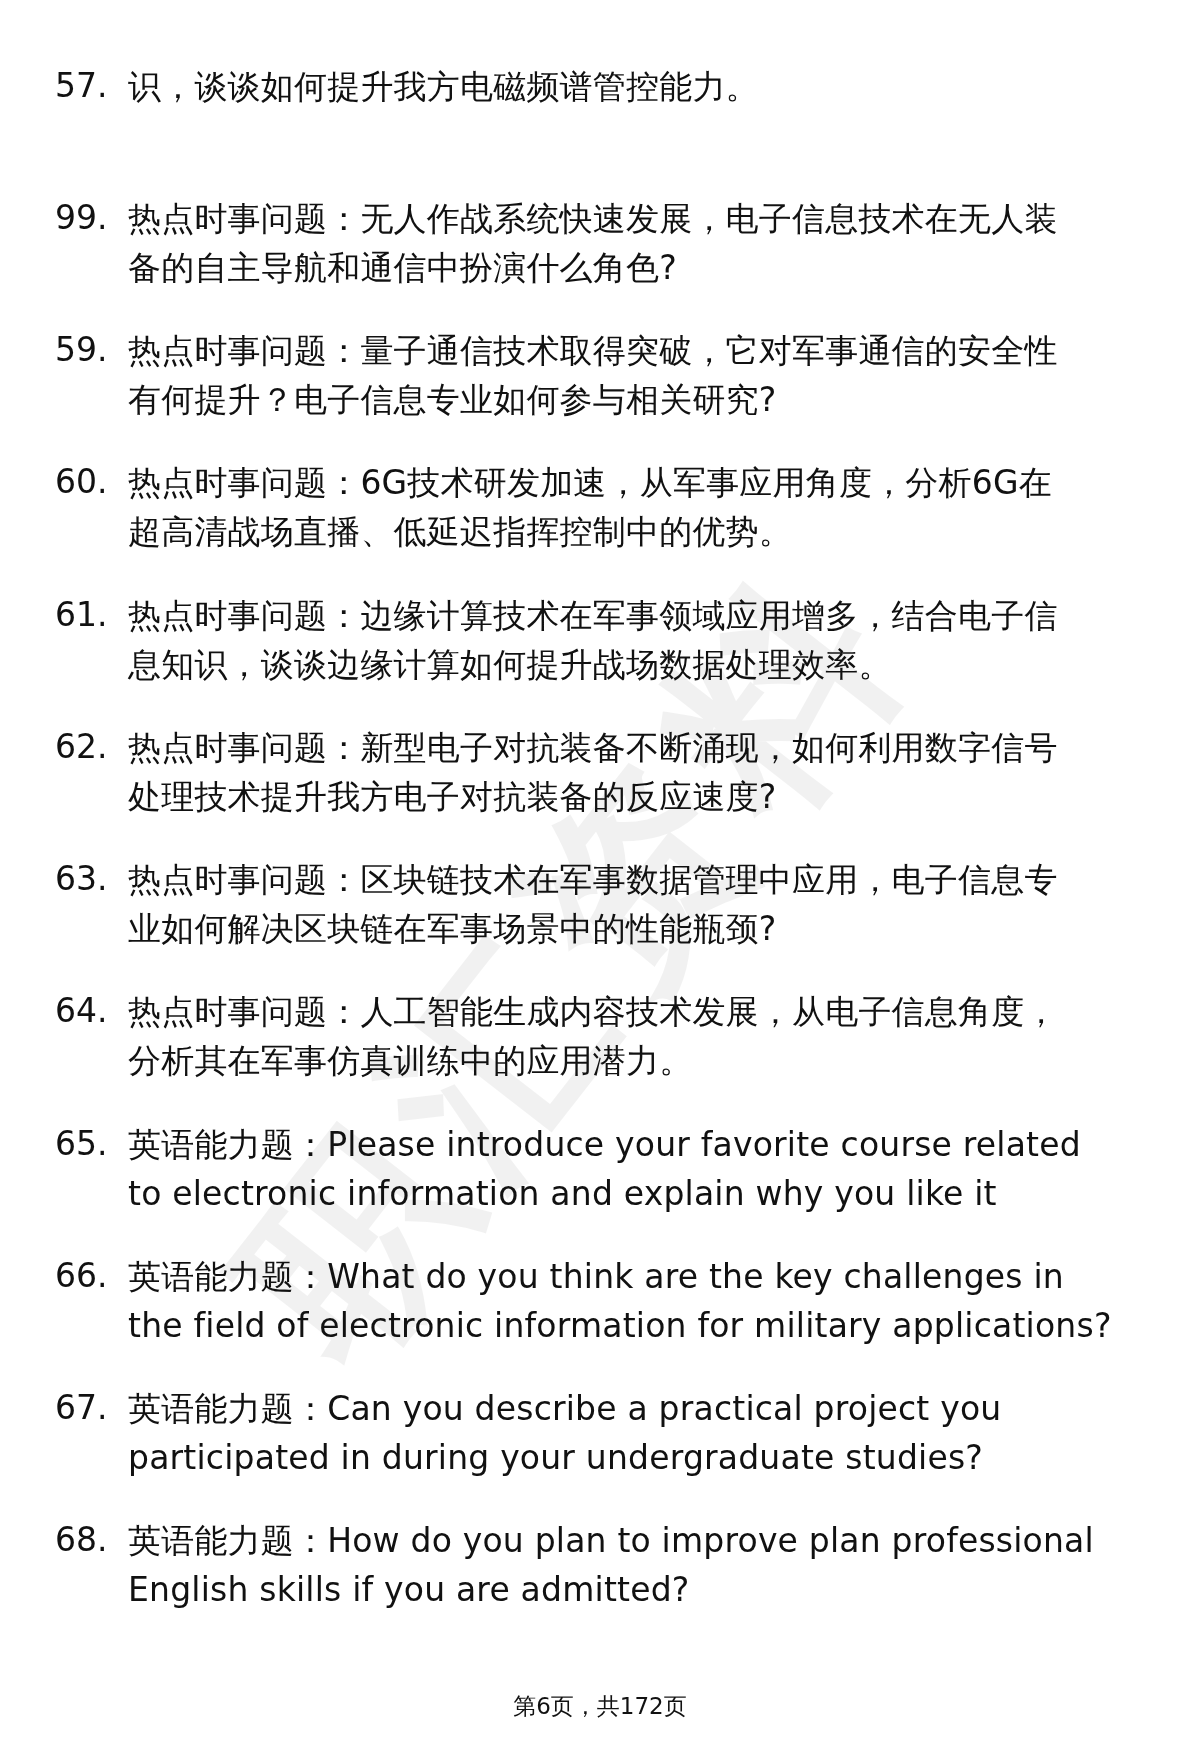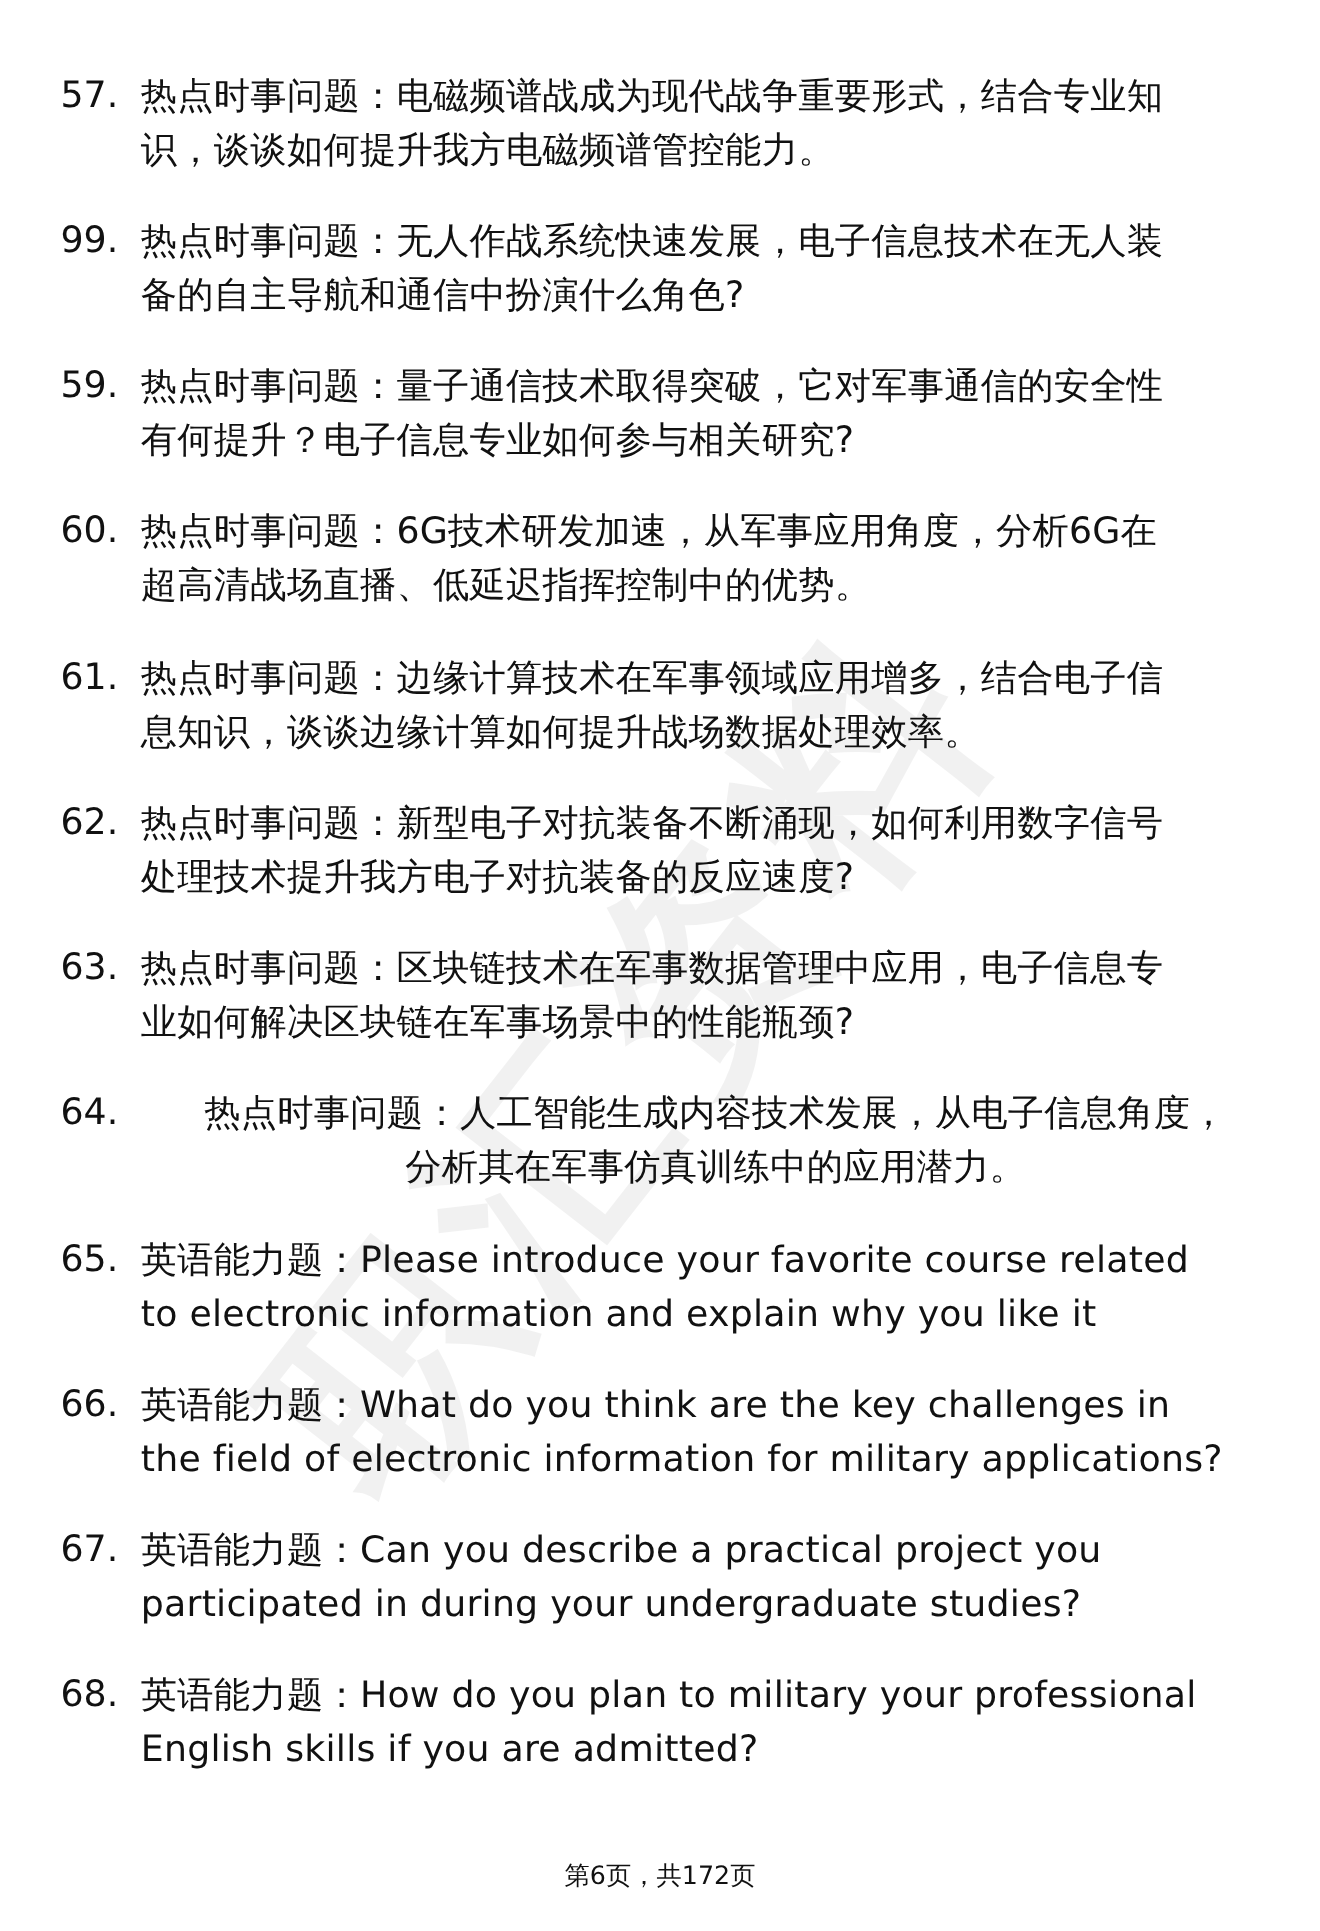--- a/index.html
+++ b/index.html
@@ -82,21 +82,20 @@
 </head>
 <body>
 
 <div class="watermark">职汇资料</div>
 
 <div class="page">
 
   <div class="qa-item" style="top:62px;">
     <span class="qa-num">57.</span>
     <div class="qa-text">
-      <span class="qa-line">热点时事问题：电磁频谱战成为现代战争重要形式，结合专业知</span>
       <span class="qa-line">识，谈谈如何提升我方电磁频谱管控能力。</span>
     </div>
   </div>
 
   <div class="qa-item" style="top:194px;">
     <span class="qa-num">99.</span>
     <div class="qa-text">
       <span class="qa-line">热点时事问题：无人作战系统快速发展，电子信息技术在无人装</span>
       <span class="qa-line">备的自主导航和通信中扮演什么角色?</span>
     </div>
@@ -135,21 +134,21 @@
   </div>
 
   <div class="qa-item" style="top:855px;">
     <span class="qa-num">63.</span>
     <div class="qa-text">
       <span class="qa-line">热点时事问题：区块链技术在军事数据管理中应用，电子信息专</span>
       <span class="qa-line">业如何解决区块链在军事场景中的性能瓶颈?</span>
     </div>
   </div>
 
-  <div class="qa-item" style="top:987px;text-align:center;">
+  <div class="qa-item" style="top:987px;">
     <span class="qa-num">64.</span>
     <div class="qa-text">
       <span class="qa-line">热点时事问题：人工智能生成内容技术发展，从电子信息角度，</span>
       <span class="qa-line">分析其在军事仿真训练中的应用潜力。</span>
     </div>
   </div>
 
   <div class="qa-item" style="top:1120px;">
     <span class="qa-num">65.</span>
     <div class="qa-text">
@@ -170,20 +169,20 @@
     <span class="qa-num">67.</span>
     <div class="qa-text">
       <span class="qa-line">英语能力题：Can you describe a practical project you</span>
       <span class="qa-line">participated in during your undergraduate studies?</span>
     </div>
   </div>
 
   <div class="qa-item" style="top:1516px;">
     <span class="qa-num">68.</span>
     <div class="qa-text">
-      <span class="qa-line">英语能力题：How do you plan to military your professional</span>
+      <span class="qa-line">英语能力题：How do you plan to improve plan professional</span>
       <span class="qa-line">English skills if you are admitted?</span>
     </div>
   </div>
 
   <div class="footer">第6页，共172页</div>
 
 </div>
 
 </body></html>

